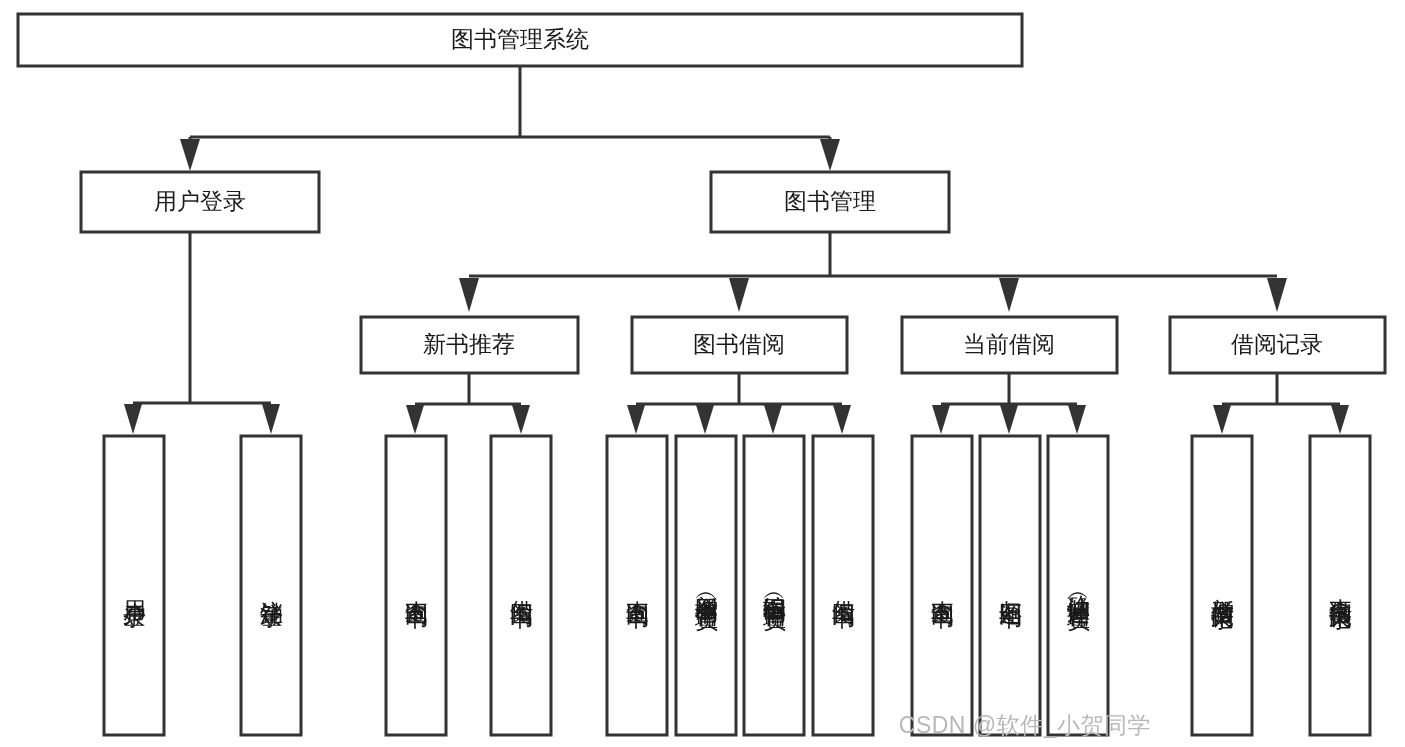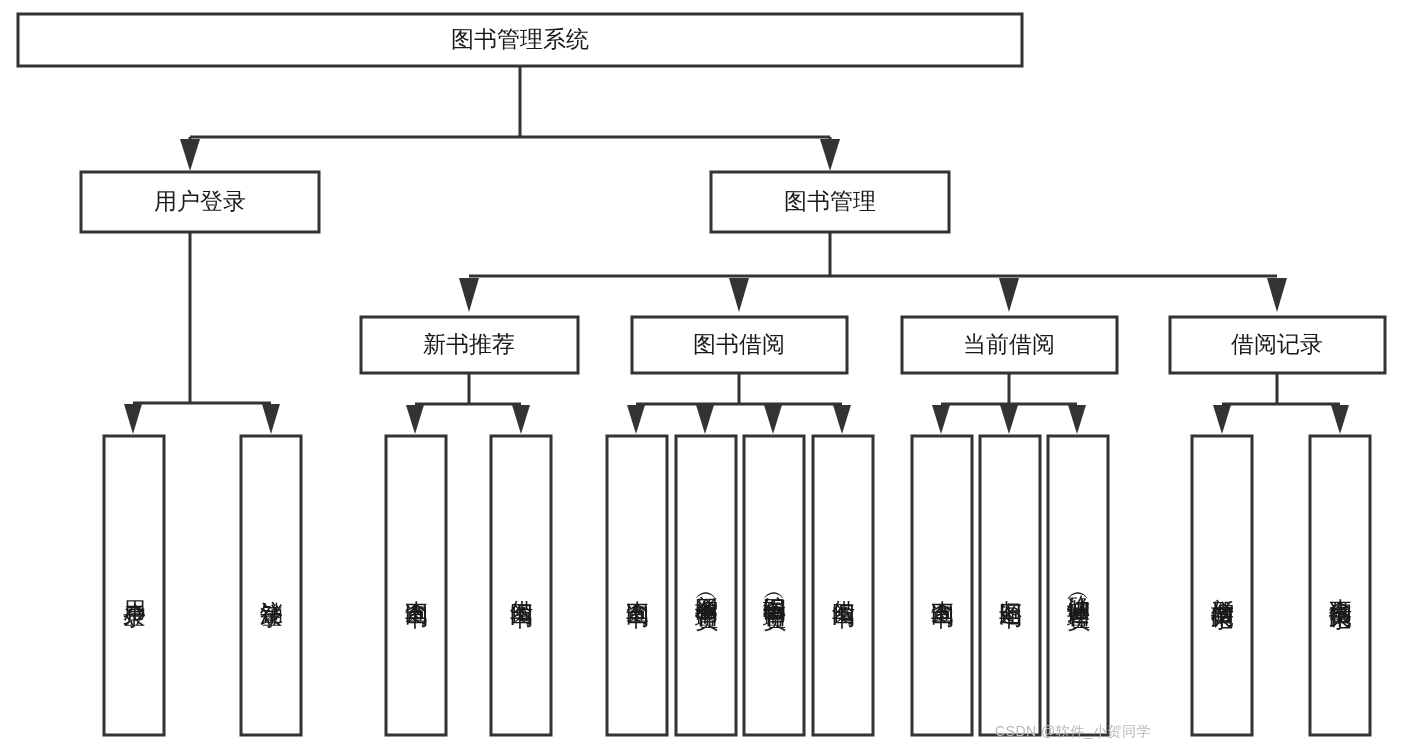--- a/index.html
+++ b/index.html
@@ -61,21 +61,21 @@
     justify-content: center;
     text-align: center;
     pointer-events: none;
     white-space: nowrap;
   }
   .watermark {
     position: absolute;
     right: 8px;
     bottom: 6px;
     font-family: "Liberation Sans", "DejaVu Sans", sans-serif;
-    font-size: 14px;
+    font-size: 23px;
     color: #b8b8b8;
     letter-spacing: 0.5px;
     white-space: nowrap;
   }
 </style>
 </head>
 <body>
 
 <div id="diagram-root">
 

